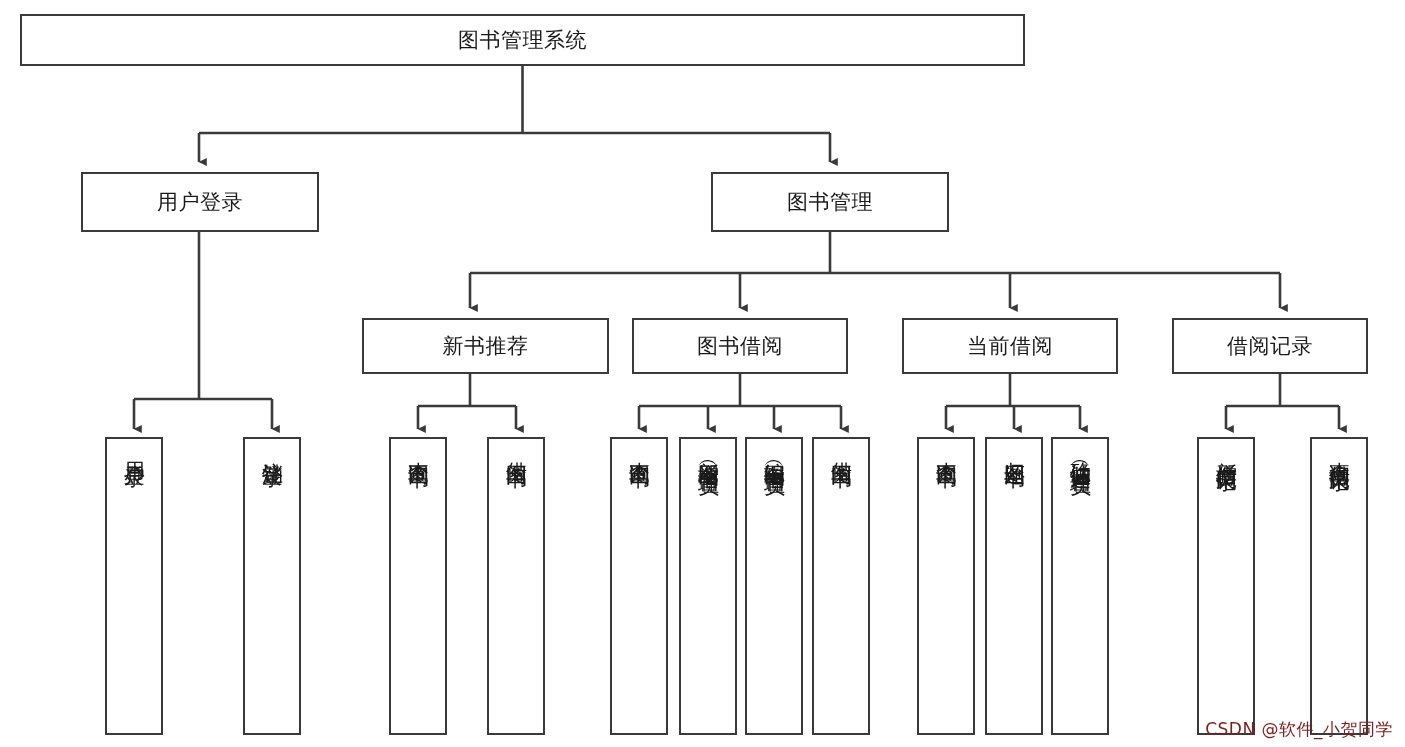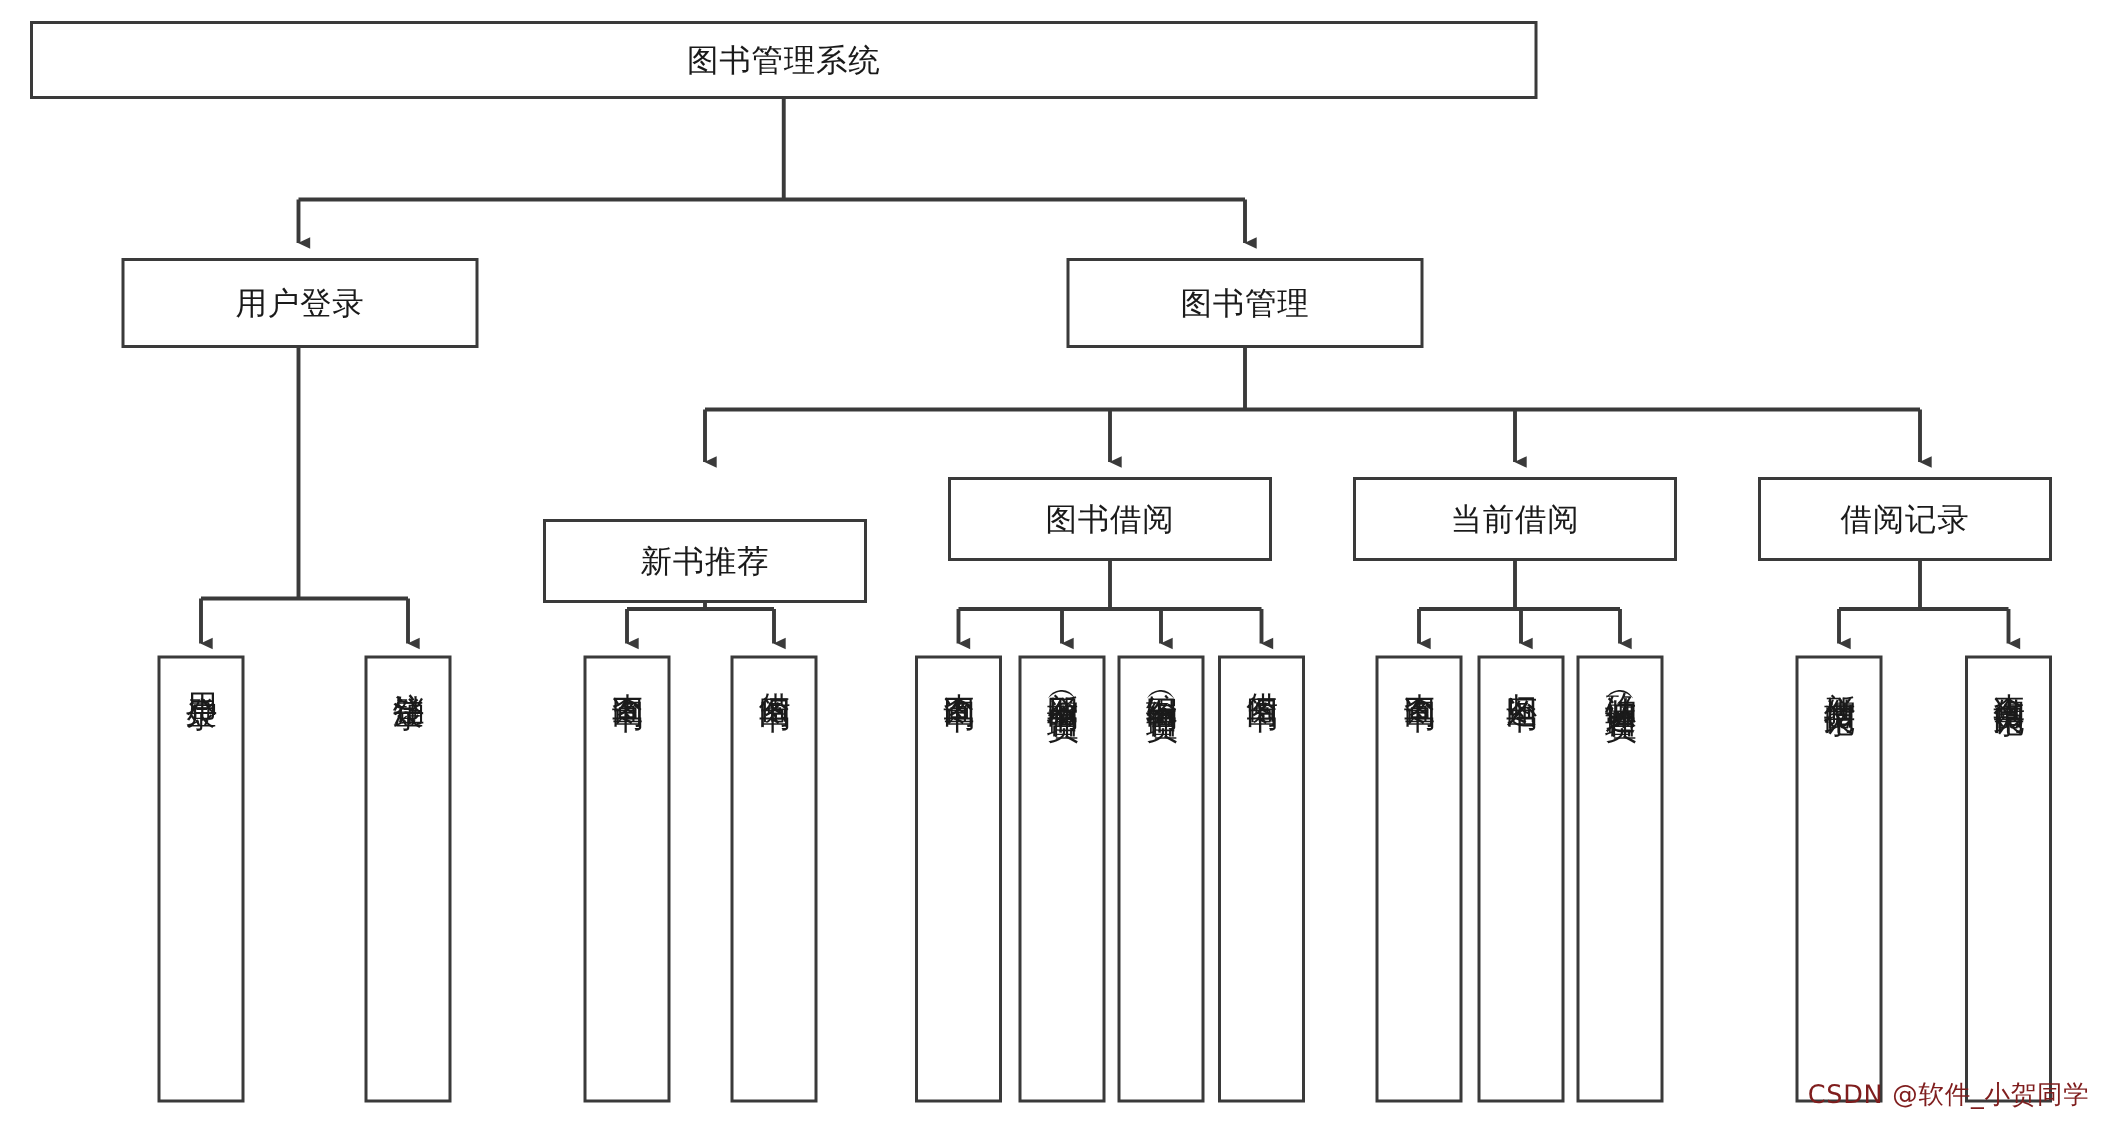--- a/index.html
+++ b/index.html
@@ -133,21 +133,21 @@
     <span class="node-label">图书管理系统</span>
   </div>
 
   <div class="node node-h" style="left:81px; top:172px; width:238px; height:60px;">
     <span class="node-label">用户登录</span>
   </div>
   <div class="node node-h" style="left:711px; top:172px; width:238px; height:60px;">
     <span class="node-label">图书管理</span>
   </div>
 
-  <div class="node node-h" style="left:362px; top:318px; width:216px; height:56px;margin-top:28px;">
+  <div class="node node-h" style="left:362px; top:318px; width:247px; height:56px;">
     <span class="node-label">新书推荐</span>
   </div>
   <div class="node node-h" style="left:632px; top:318px; width:216px; height:56px;">
     <span class="node-label">图书借阅</span>
   </div>
   <div class="node node-h" style="left:902px; top:318px; width:216px; height:56px;">
     <span class="node-label">当前借阅</span>
   </div>
   <div class="node node-h" style="left:1172px; top:318px; width:196px; height:56px;">
     <span class="node-label">借阅记录</span>

